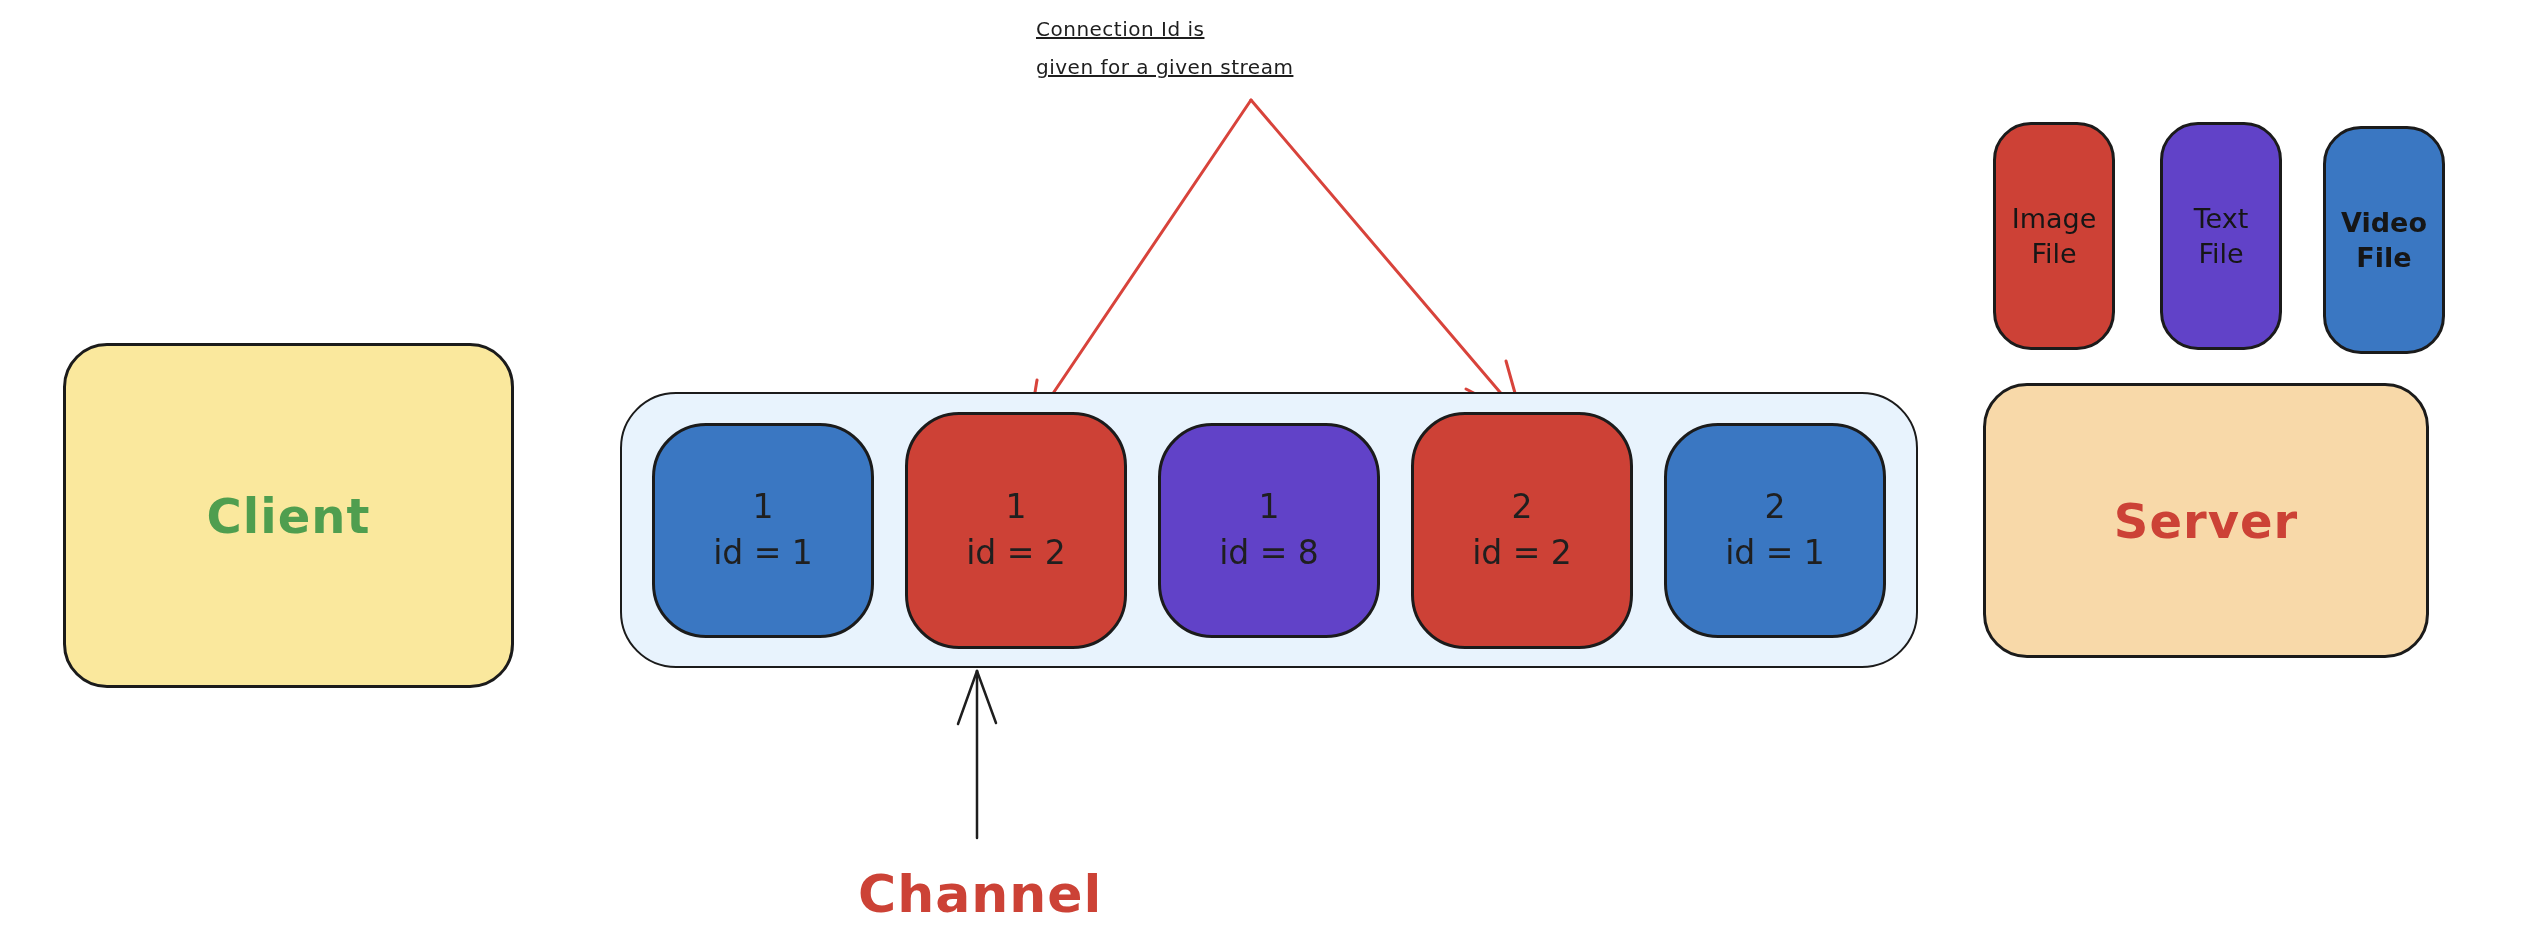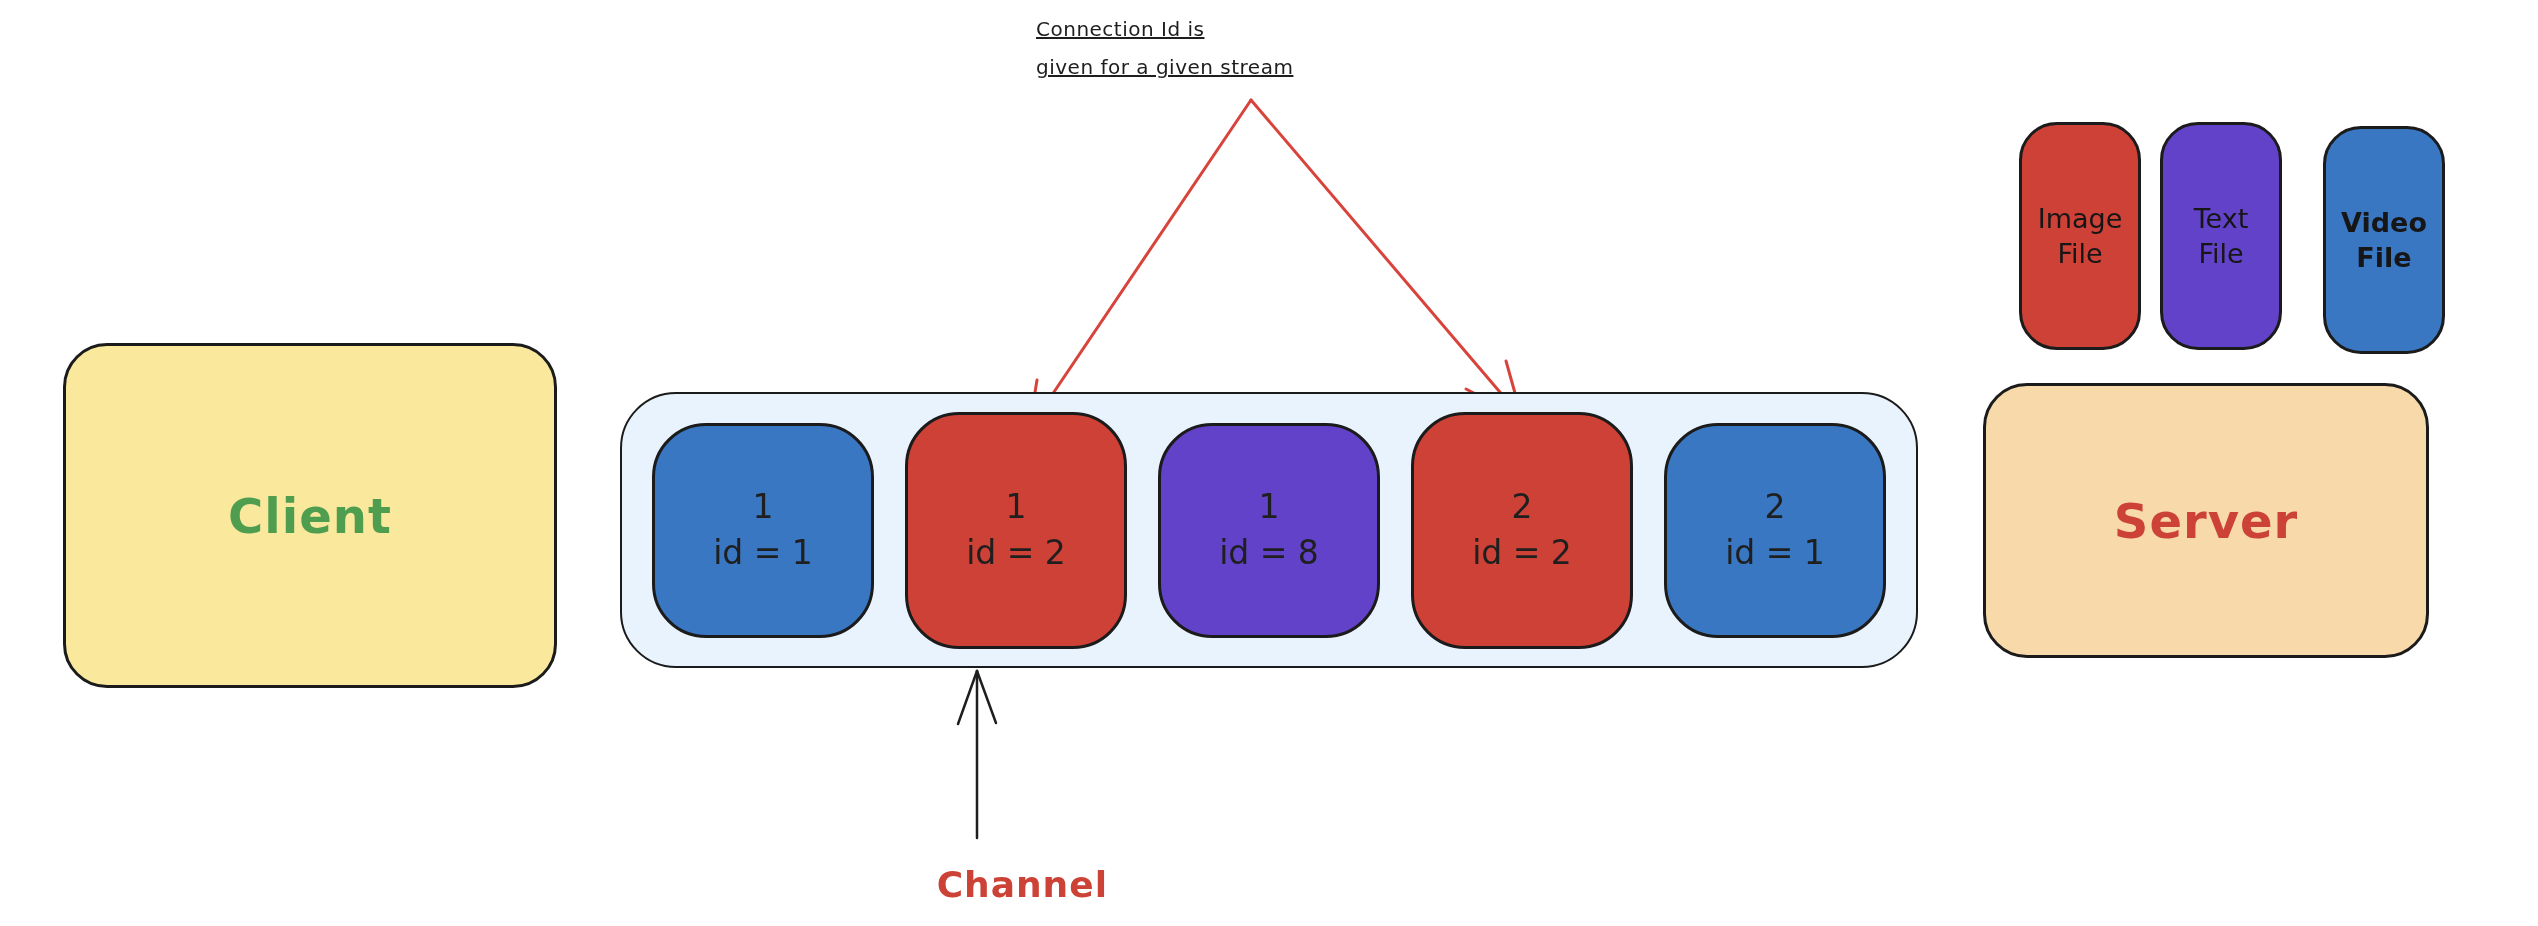--- a/index.html
+++ b/index.html
@@ -44,21 +44,21 @@
     box-sizing: border-box;
     border: 3px solid #1b1b1b;
     display: flex;
     align-items: center;
     justify-content: center;
     text-align: center;
   }
 
   .client {
     left: 63px; top: 343px;
-    width: 494px; height: 345px;
+    width: 451px; height: 345px;
     border-radius: 44px;
   }
   .server {
     left: 1983px; top: 383px;
     width: 446px; height: 275px;
     border-radius: 44px;
   }
   .big-label {
     font-size: 48px;
     font-weight: 600;
@@ -88,35 +88,35 @@
     text-align: center;
     font-size: 33px;
     line-height: 46px;
     color: #1f1f1f;
   }
   .stream.tall { height: 237px; }
 
   .channel-label {
     left: 858px; top: 864px;
     width: 250px;
-    text-align: right;
-    font-size: 36px;
+    text-align: left;
+    font-size: 52px;
     font-weight: 600;
     letter-spacing: 1px;
   }
 
   .file {
     width: 122px; height: 228px;
     border-radius: 38px;
     font-size: 27px;
     line-height: 35px;
     color: #161616;
     padding: 0 6px;
   }
-  .file-image { left: 1993px; top: 122px; margin-left: 26px; }
+  .file-image { left: 1993px; top: 122px; }
   .file-text  { left: 2160px; top: 122px; }
   .file-video { left: 2323px; top: 126px; font-weight: bold; }
 </style>
 </head>
 <body>
 
 <div class="canvas">
 
   <div class="abs annotation">
     <div>Connection Id is</div>

